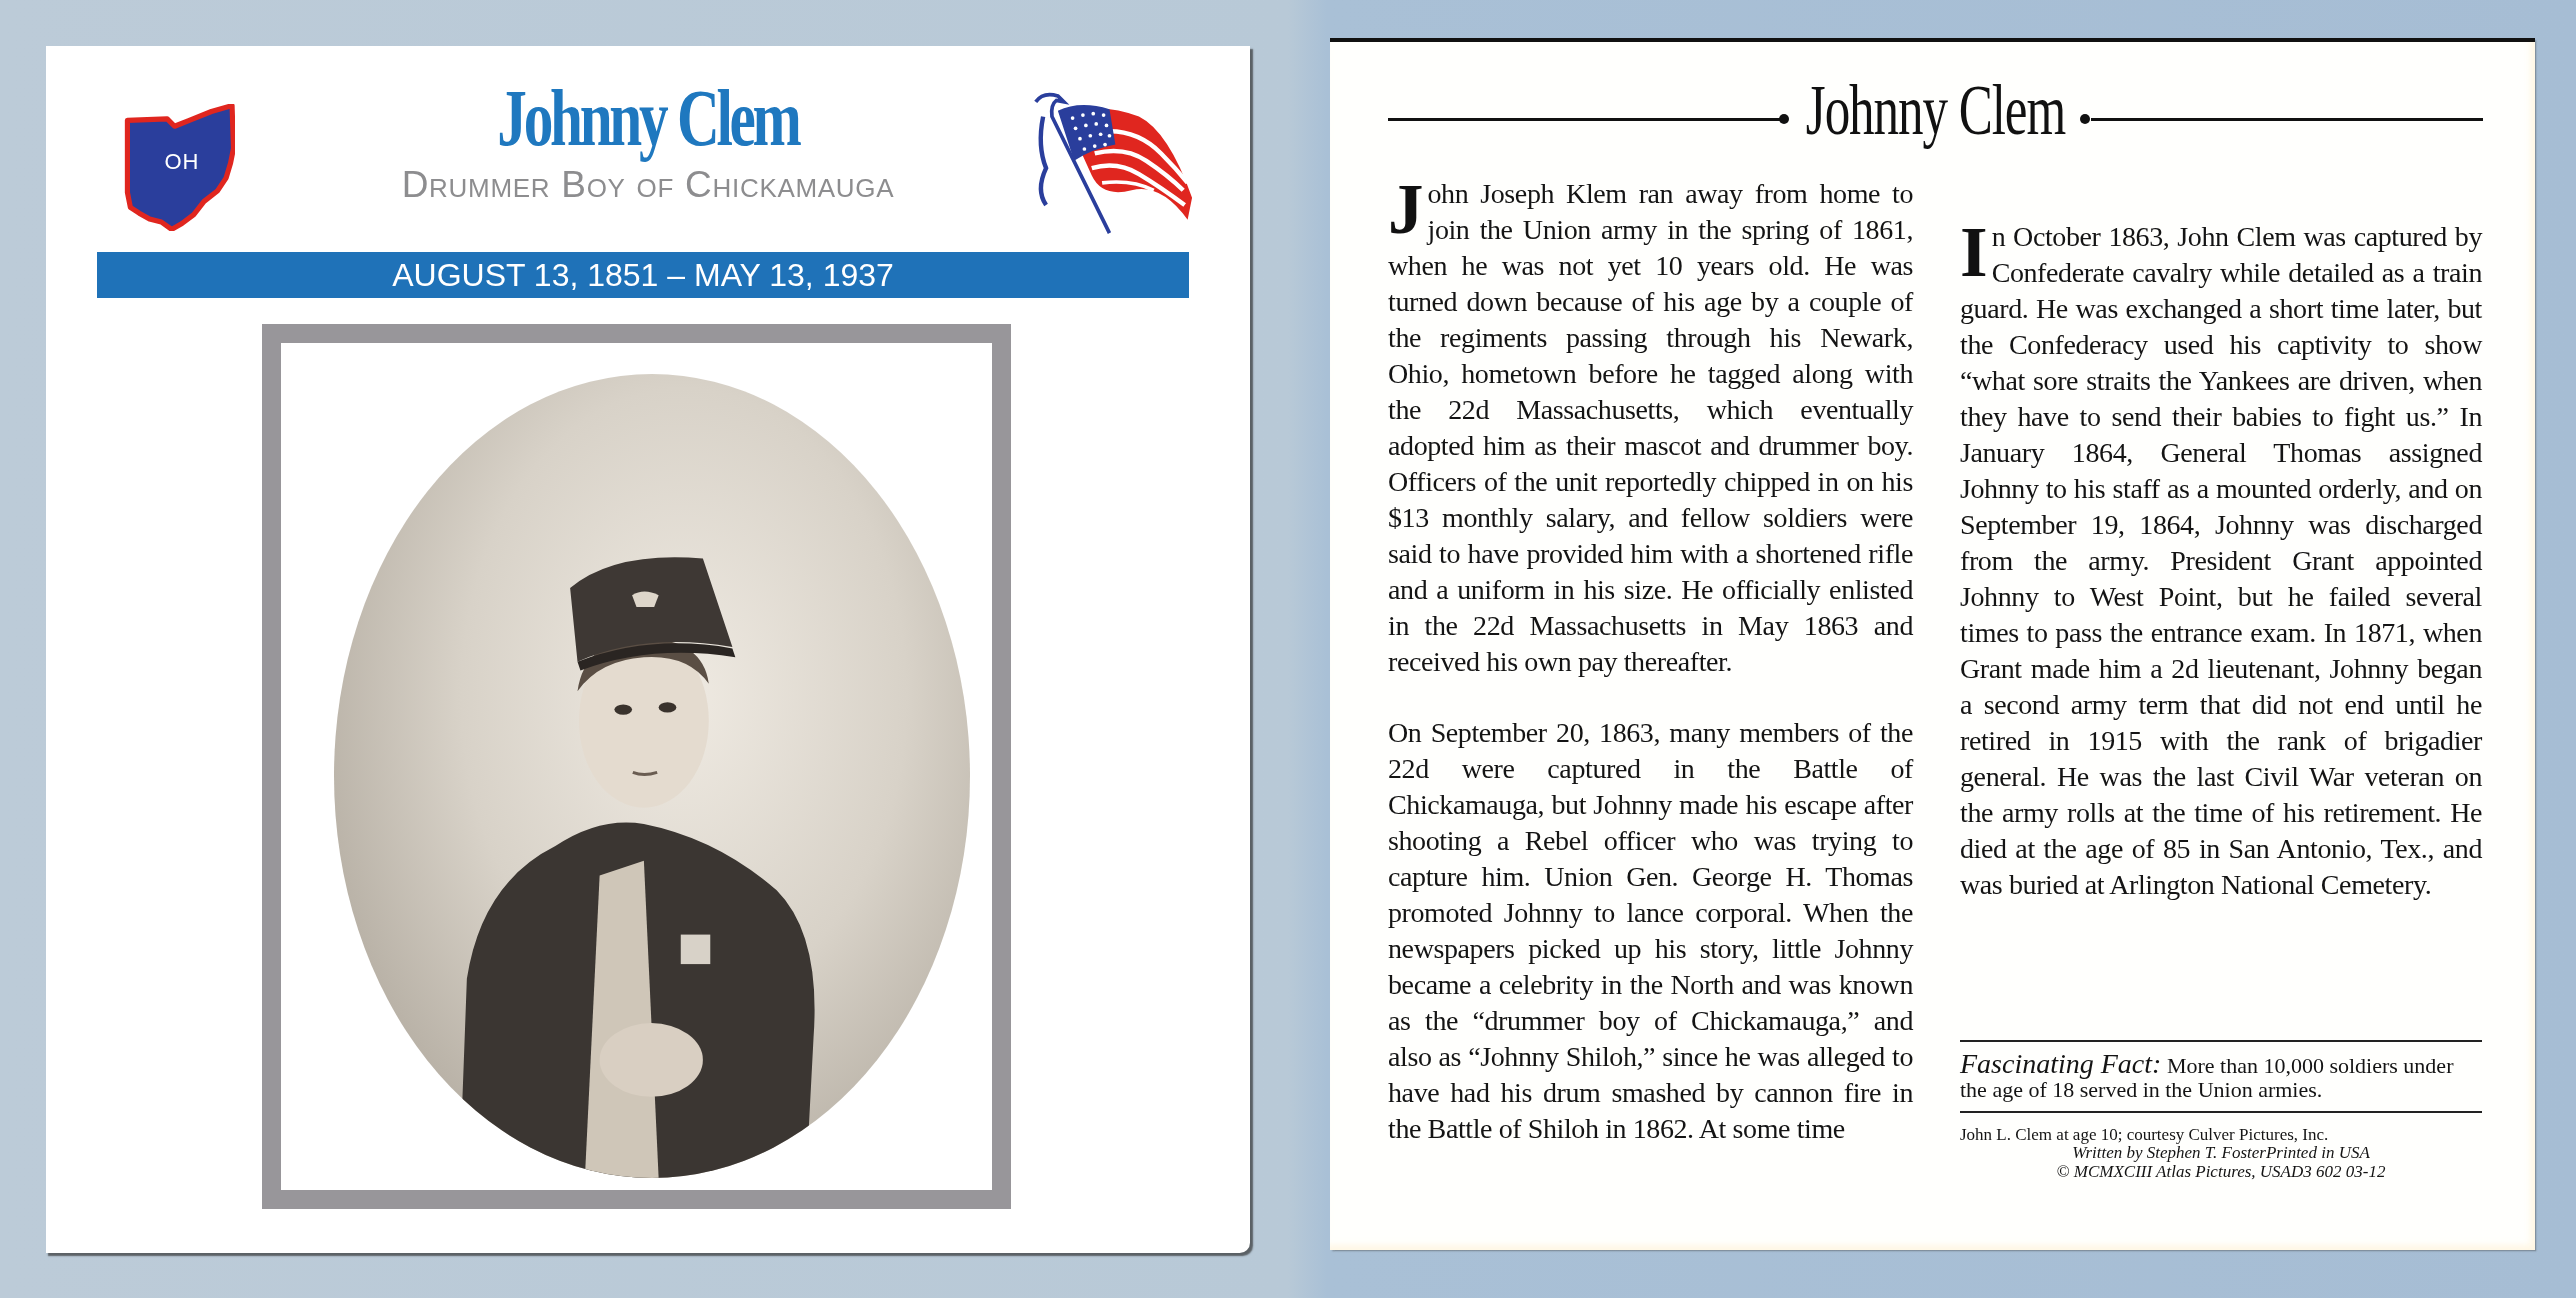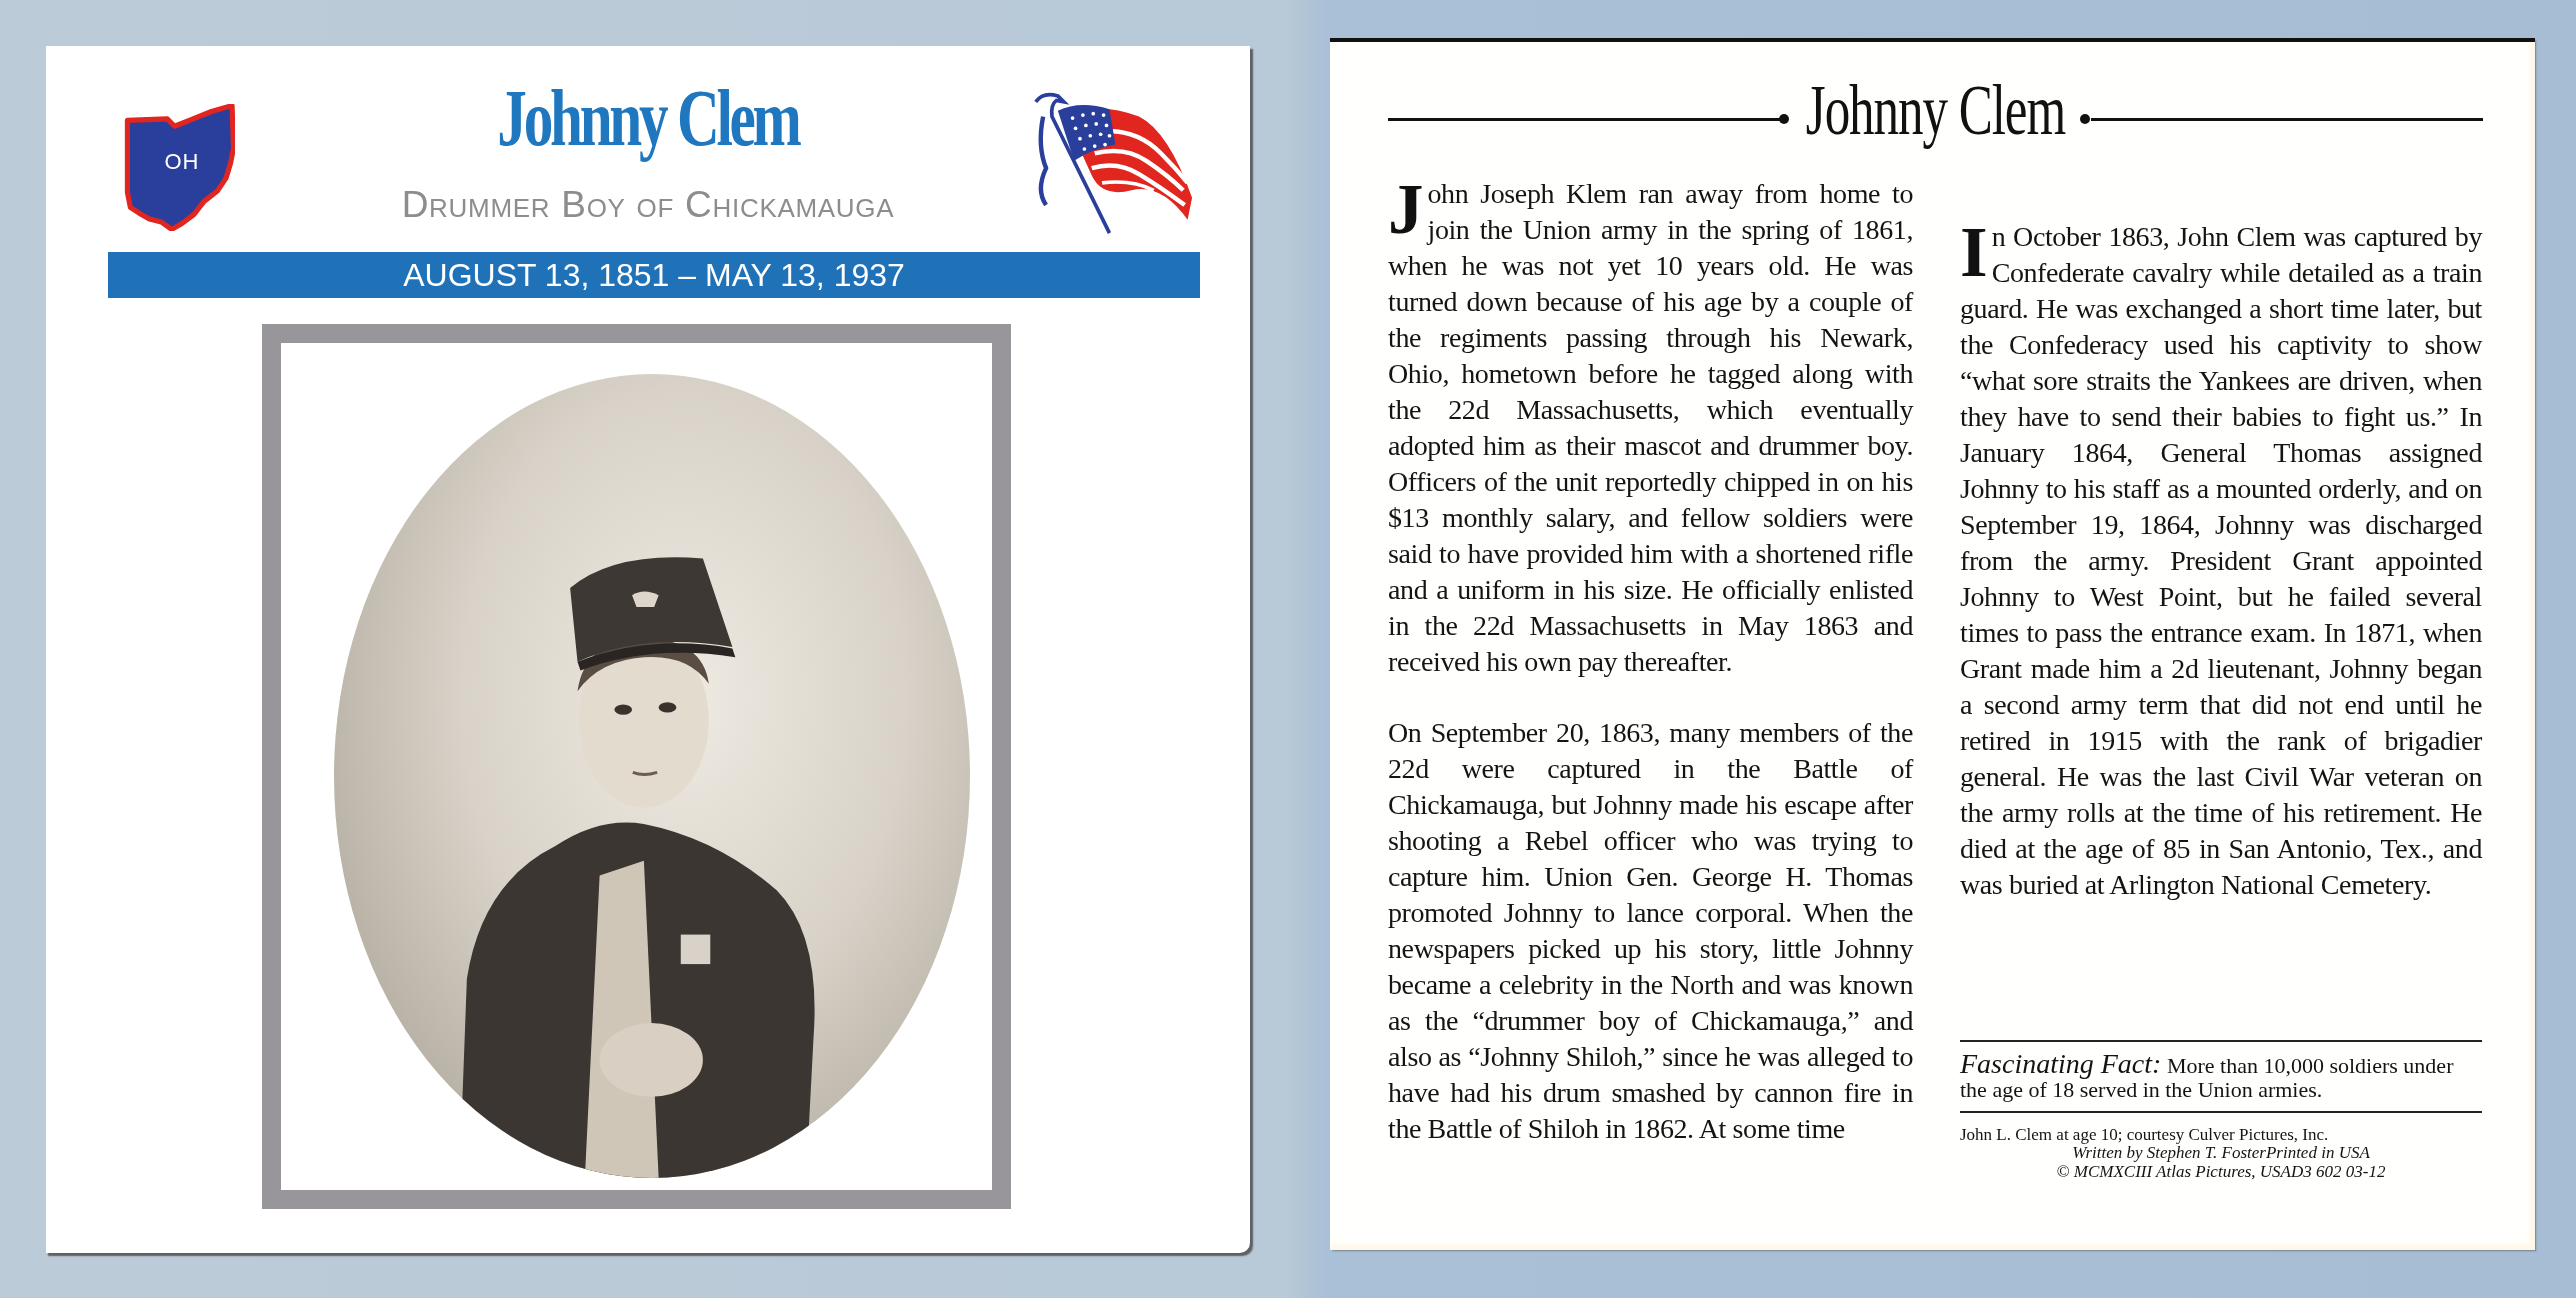--- a/index.html
+++ b/index.html
@@ -20,27 +20,27 @@
     position:absolute; left:109px; top:103px; width:44px; text-align:right;
     font-family:"Liberation Sans", sans-serif; color:#ffffff; font-size:22px; letter-spacing:0.7px;
   }
   .flag-icon { position:absolute; left:975px; top:41px; width:174px; height:155px; }
   .front-title {
     position:absolute; left:0; width:1204px; top:32px; text-align:center;
     color:#1f78bf; font-family:"Liberation Serif", serif; font-weight:bold;
     font-size:80px; letter-spacing:-4.4px; transform:scaleX(0.74); line-height:1;
   }
   .front-subtitle {
-    position:absolute; left:0; width:1204px; top:140px; text-align:center;
+    position:absolute; left:0; width:1204px; top:120px; text-align:center;
     color:#8d8d8f; font-family:"Liberation Sans", sans-serif; font-size:37px;
     font-variant:small-caps; letter-spacing:0.7px; line-height:1;
     transform:scaleX(1.0);
   }
   .date-bar {
-    position:absolute; left:62px; top:206px; width:1092px; height:46px;
+    position:absolute; left:51px; top:206px; width:1092px; height:46px;
     background:#1f72b8; color:#ffffff; text-align:center;
     font-family:"Liberation Sans", sans-serif; font-size:32px; line-height:46px;
     letter-spacing:0px;
   }
   .photo-frame {
     position:absolute; left:216px; top:278px; width:749px; height:885px;
     box-sizing:border-box; border:19px solid #98969a; background:#ffffff;
   }
   .photo-oval {
     position:absolute; left:53px; top:31px; width:636px; height:804px;

